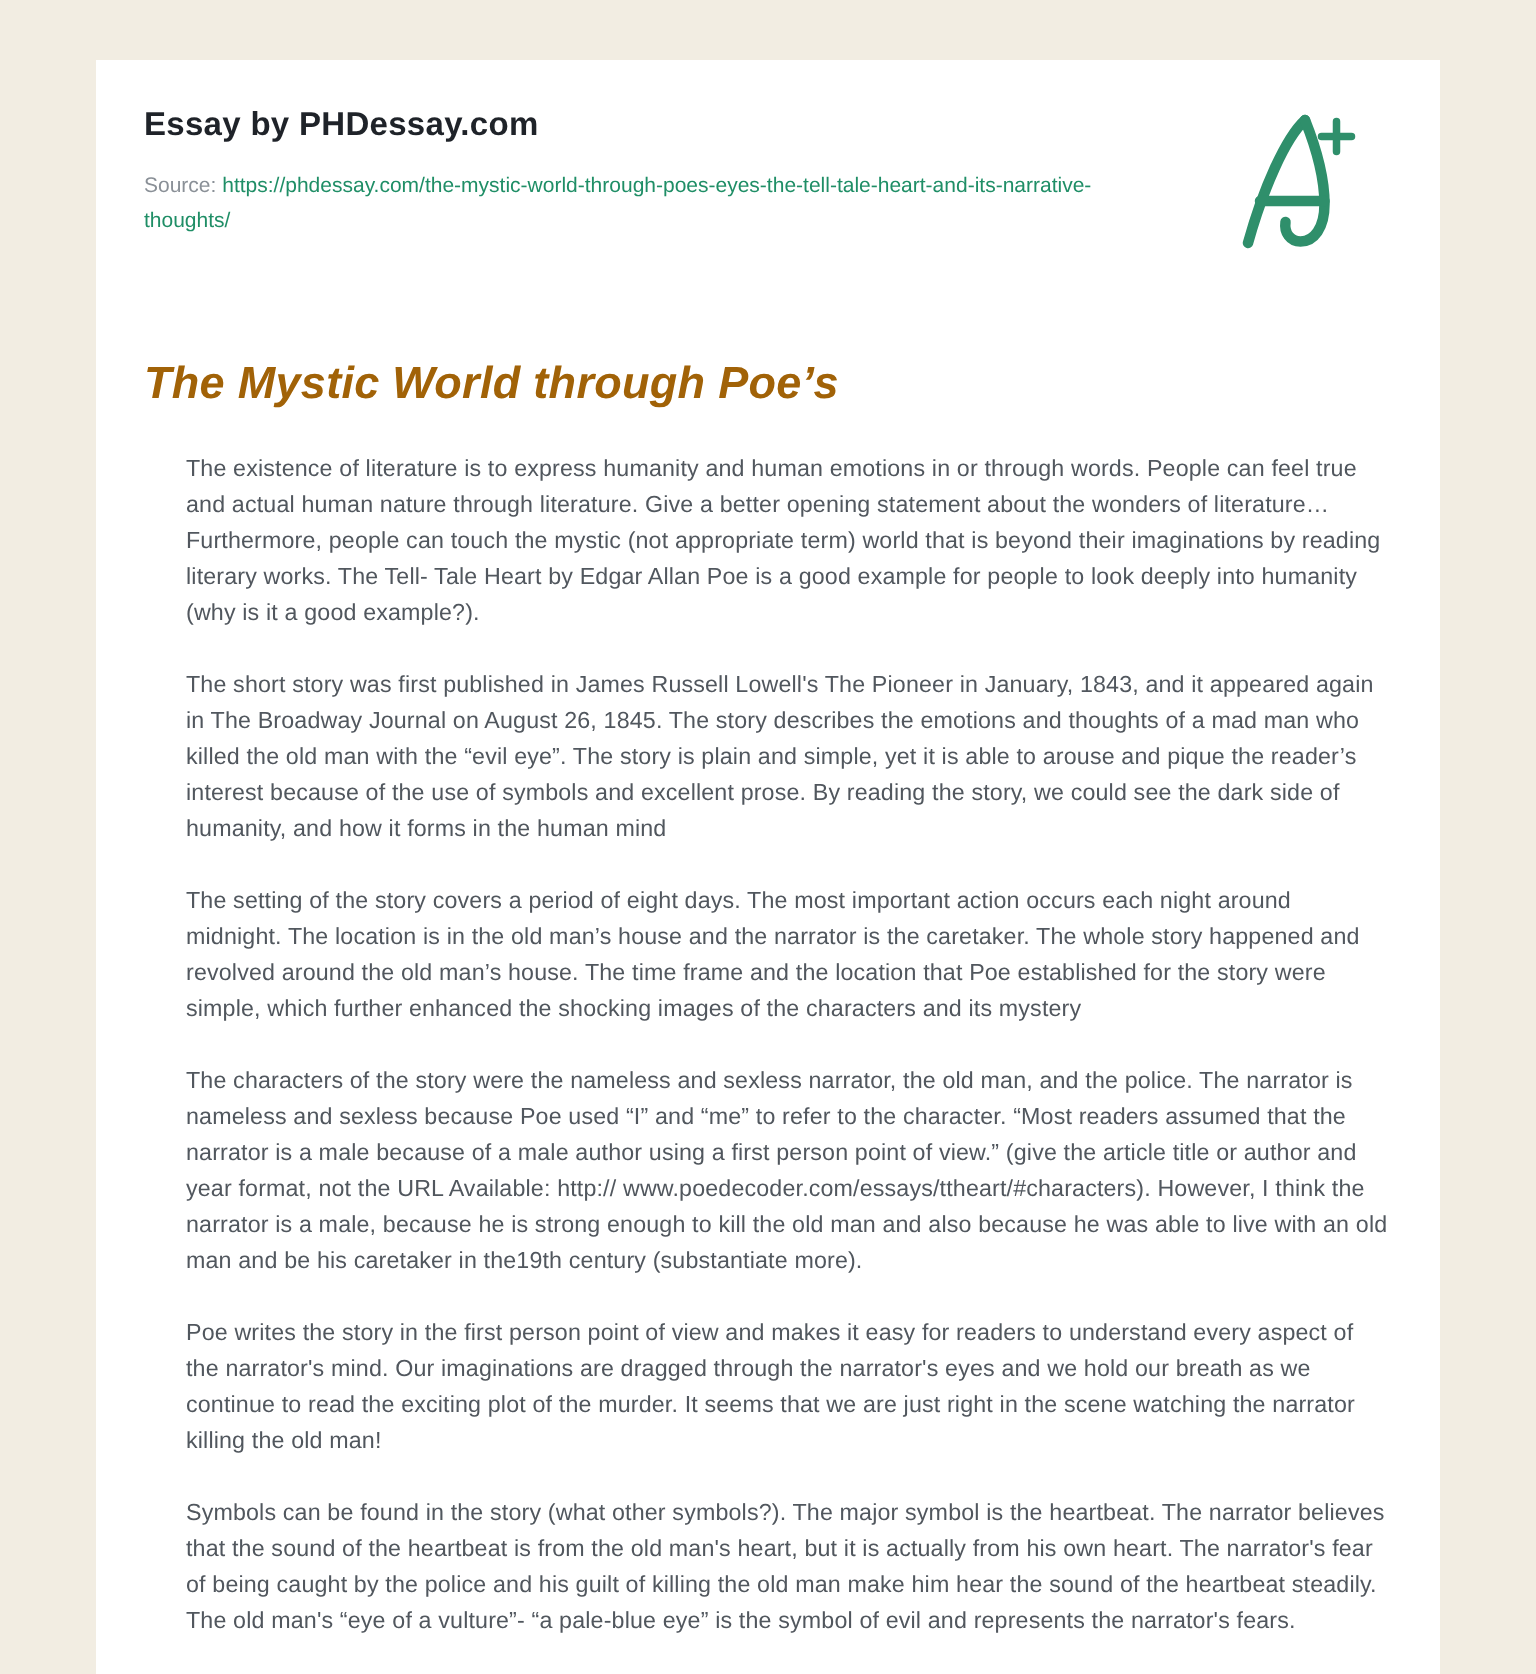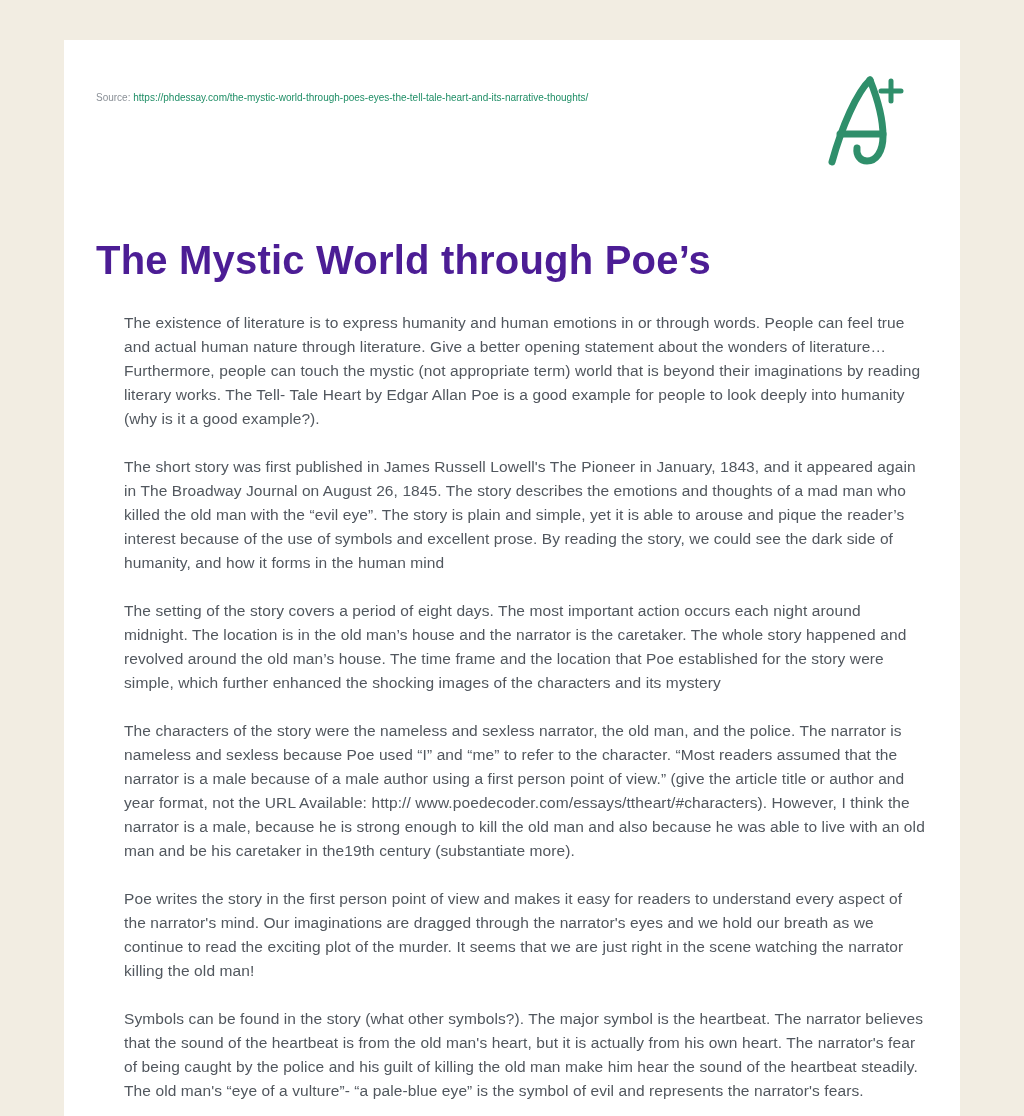--- a/index.html
+++ b/index.html
@@ -30,41 +30,42 @@
   .header-left { max-width: 660px; }
   .site-title {
     margin: 0;
     font-size: 22px;
     font-weight: 700;
     color: #1F2329;
     letter-spacing: 0.2px;
   }
   .source-line {
     margin: 16px 0 0 0;
-    font-size: 10px;
+    font-size: 14px;
     line-height: 23px;
     color: #8A9097;
     overflow-wrap: break-word;
     word-break: break-word;
   }
   .source-link {
     color: #1F8E66;
     text-decoration: none;
   }
   .logo-wrap {
     margin-right: 22px;
     margin-top: 4px;
     flex: 0 0 auto;
   }
   .essay-title {
     margin: 68px 0 0 0;
-    font-size: 40px;
+    font-size: 30px;
     font-weight: 600;
-    color: #4c1d95;
+    color: #a16207;
     letter-spacing: 0.2px;
+    font-style: italic;
   }
   .essay-body {
     margin-top: 28px;
     margin-left: 28px;
   }
   .essay-body p {
     margin: 0 0 24px 0;
     font-size: 15.5px;
     line-height: 24px;
     color: #51575E;
@@ -72,20 +73,21 @@
   }
 </style>
 </head>
 <body>
 
 <div class="page">
   <div class="card">
 
     <div class="header">
       <div class="header-left">
+        <h1 class="site-title">Essay by PHDessay.com</h1>
         <p class="source-line"><span>Source: </span>
           <a href="#" class="source-link">https://phdessay.com/the-mystic-world-through-poes-eyes-the-tell-tale-heart-and-its-narrative-thoughts/</a>
         </p>
       </div>
 
       <div class="logo-wrap">
         <svg width="82" height="92" viewBox="0 0 82 92" aria-hidden="true">
           <g fill="none" stroke="#2F8F6B" stroke-linecap="round" stroke-linejoin="round">
             <path d="M8 88 C 18 52, 33 18, 46 6" stroke-width="7"></path>
             <path d="M46 6 C 54 26, 59 46, 59 62 C 59 78, 52 87, 43 87 C 36 87, 32 81, 33 74" stroke-width="7"></path>

